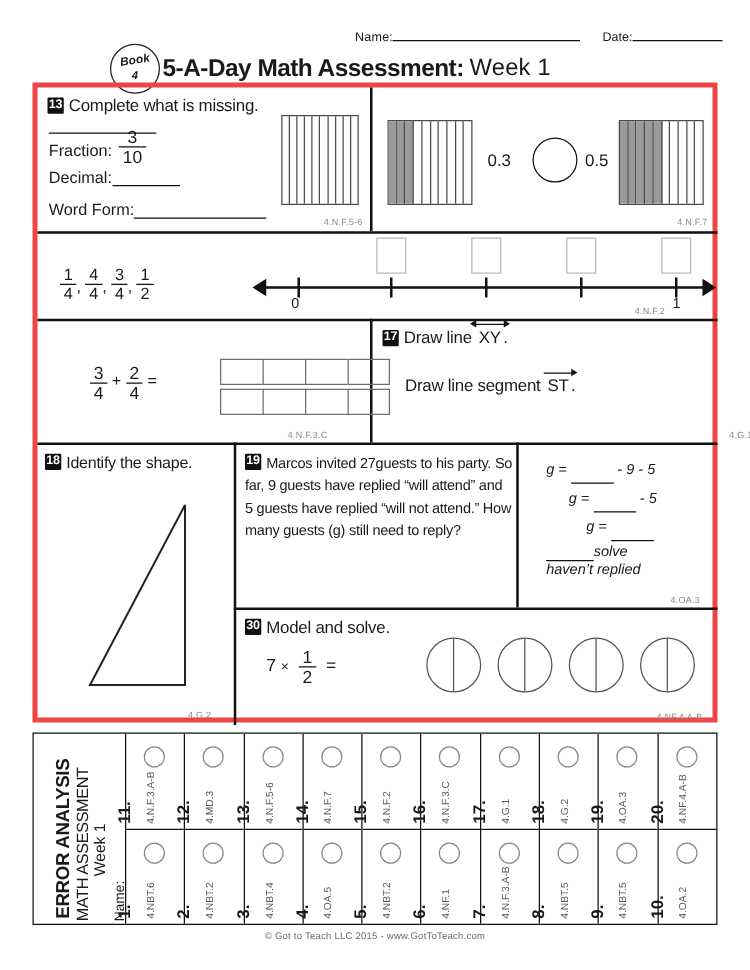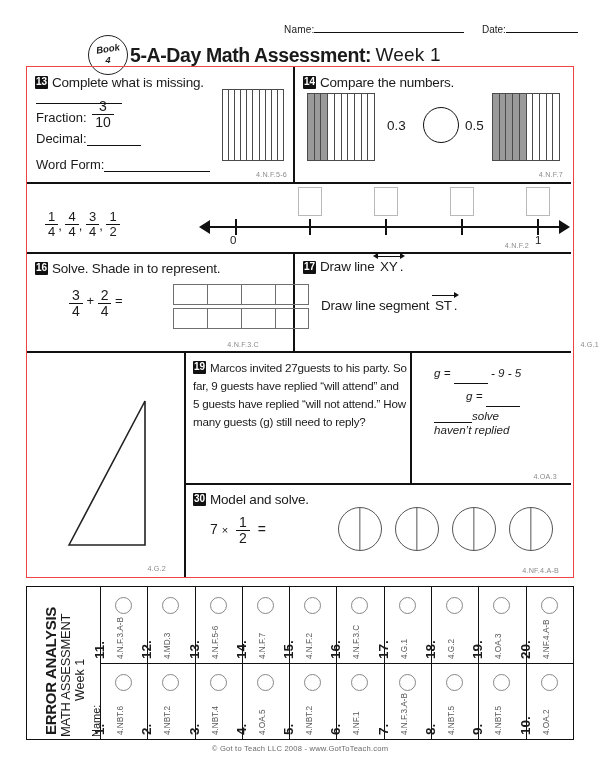--- a/index.html
+++ b/index.html
@@ -13,21 +13,21 @@
   .name-rule{display:inline-block;border-bottom:1.4px solid #111;height:10px;}
   .date-line{position:absolute;left:394px;top:0px;font-size:10px;}
   .title-wrap{position:absolute;left:0px;top:13px;white-space:nowrap;}
   .badge{display:inline-block;width:38px;height:38px;border:1.6px solid #222;border-radius:50%;position:relative;vertical-align:middle;margin-right:2px;}
   .badge .b1{position:absolute;left:0;top:7px;width:38px;text-align:center;font-size:9.5px;font-weight:bold;font-style:italic;transform:rotate(-9deg);}
   .badge .b2{position:absolute;left:0;top:19px;width:38px;text-align:center;font-size:9px;font-weight:bold;font-style:italic;}
   .ttl-bold{font-size:19.5px;font-weight:bold;letter-spacing:-.4px;vertical-align:middle;text-align:center;}
   .ttl-light{font-size:19px;font-weight:normal;letter-spacing:.2px;vertical-align:middle;}
 
   
-  .frame{position:absolute;left:26px;top:66px;width:548px;height:512px;border:1px solid #ef4444;box-sizing:border-box;}
+  .frame{position:absolute;left:26px;top:66px;width:548px;height:512px;border:4px solid #ef4444;box-sizing:border-box;}
 
   .cell{position:absolute;box-sizing:border-box;}
   .qnum{display:inline-block;background:#111;color:#fff;font-size:10px;font-weight:bold;line-height:12px;width:13px;height:13px;text-align:center;vertical-align:middle;margin-right:4px;border-radius:1px;}
   .qtitle{font-size:13.5px;letter-spacing:-.2px;white-space:nowrap;}
   .std{position:absolute;font-size:7.2px;color:#8b8b8b;letter-spacing:.2px;}
 
   
   .hline{position:absolute;background:#111;height:2px;}
   .vline{position:absolute;background:#111;width:2px;}
 
@@ -151,23 +151,20 @@
           <i></i>
           <i></i>
           <i></i>
           <i></i>
           <i></i>
       </div>
       <div class="std" style="right:6px;bottom:3px;">4.N.F.5-6</div>
     </div>
 
     <div class="cell" style="left:268px;top:0;width:276px;height:115px;">
-      <div style="position:absolute;left:8px;top:6px;">
-        <span class="qnum">14</span><span class="qtitle">Compare the numbers.</span>
-      </div>
       <div class="strip10" style="left:12px;top:26px;width:68px;height:68px;">
         <i class="on"></i>
           <i class="on"></i>
           <i class="on"></i>
           <i></i>
           <i></i>
           <i></i>
           <i></i>
           <i></i>
           <i></i>
@@ -211,23 +208,20 @@
         <div style="position:absolute;left:336px;top:50px;font-size:11.5px;">1</div>
         <div class="nl-box" style="left:99px;top:3px;"></div>
         <div class="nl-box" style="left:175px;top:3px;"></div>
         <div class="nl-box" style="left:251px;top:3px;"></div>
         <div class="nl-box" style="left:327px;top:3px;"></div>
       </div>
       <div class="std" style="right:42px;bottom:2px;">4.N.F.2</div>
     </div>
 
     <div class="cell" style="left:0;top:187px;width:266px;height:97px;">
-      <div style="position:absolute;left:8px;top:5px;">
-        <span class="qnum">16</span><span class="qtitle">Solve. Shade in to represent.</span>
-      </div>
       <div style="position:absolute;left:42px;top:34px;font-size:13px;">
         <span class="frac"><span class="n">3</span><span class="d">4</span></span>
         <span style="vertical-align:1px;">+</span>
         <span class="frac"><span class="n">2</span><span class="d">4</span></span>
         <span style="vertical-align:1px;">=</span>
       </div>
       <div class="boxrow" style="left:146px;top:30px;">
         <b></b>
           <b></b>
           <b></b>
@@ -246,32 +240,36 @@
       <div style="position:absolute;left:8px;top:5px;font-size:13.5px;">
         <span class="qnum">17</span><span class="qtitle"><span>Draw line</span> <span class="ovl"><span class="bar"></span><span class="ah l"></span><span class="ah r"></span><span>XY</span></span><span>.</span></span>
       </div>
       <div style="position:absolute;left:26px;top:44px;font-size:13.5px;">
         <span class="qtitle"><span>Draw line segment</span> <span class="ovl"><span class="bar"></span><span class="ah r"></span><span>ST</span></span><span>.</span></span>
       </div>
       <div class="std" style="right:8px;bottom:2px;">4.G.1</div>
     </div>
 
     <div class="cell" style="left:0;top:286px;width:157px;height:224px;">
+      <div style="position:absolute;left:6px;top:5px;">
+        <span class="qnum">18</span><span class="qtitle" style="font-size:12.8px;">Identify the shape.</span>
+      </div>
       <svg width="157" height="190" viewBox="0 0 157 190" style="position:absolute;left:0;top:26px;">
         <polygon points="42,166 118,22 118,166" fill="none" stroke="#222" stroke-width="1.6"></polygon>
       </svg>
       <div class="std" style="right:18px;bottom:4px;">4.G.2</div>
     </div>
 
     <div class="cell" style="left:159px;top:286px;width:385px;height:130px;">
       <div style="position:absolute;left:7px;top:5px;width:215px;">
         <span class="qnum">19</span><span class="wp" style="position:static;display:inline;text-align:right;">Marcos invited 27guests to his party.  So far, 9 guests have replied “will attend” and 5 guests have replied “will not attend.” How many guests (g) still need to reply?</span>
       </div>
       <div class="eqs" style="left:248px;top:8px;font-style:italic;">
         <div><span>g = </span><span class="blank" style="width:34px;height:12px;"></span><span> - 9 - 5</span></div>
+        <div style="padding-left:18px;"><span>g = </span><span class="blank" style="width:34px;height:12px;"></span><span> - 5</span></div>
         <div style="padding-left:32px;"><span>g = </span><span class="blank" style="width:34px;height:12px;"></span></div>
         <div style="line-height:14px;margin-top:2px;"><span class="blank" style="width:38px;height:12px;"></span><span>solve</span></div>
         <div style="line-height:14px;">haven’t replied</div>
       </div>
       <div class="std" style="right:14px;bottom:2px;">4.OA.3</div>
     </div>
 
     <div class="cell" style="left:159px;top:418px;width:385px;height:92px;">
       <div style="position:absolute;left:7px;top:5px;">
         <span class="qnum">30</span><span class="qtitle">Model and solve.</span>
@@ -417,15 +415,15 @@
         <div class="ea-half">
             <div class="ea-bub"></div>
             <div class="ea-num">10.</div>
             <div class="ea-std">4.OA.2</div>
           </div>
       </div>
 
     </div>
   </div>
 
-  <div class="foot">© Got to Teach LLC 2008 - www.GotToTeach.com</div>
+  <div class="foot">© Got to Teach LLC 2015 - www.GotToTeach.com</div>
 
 </div>
 
 </body></html>

